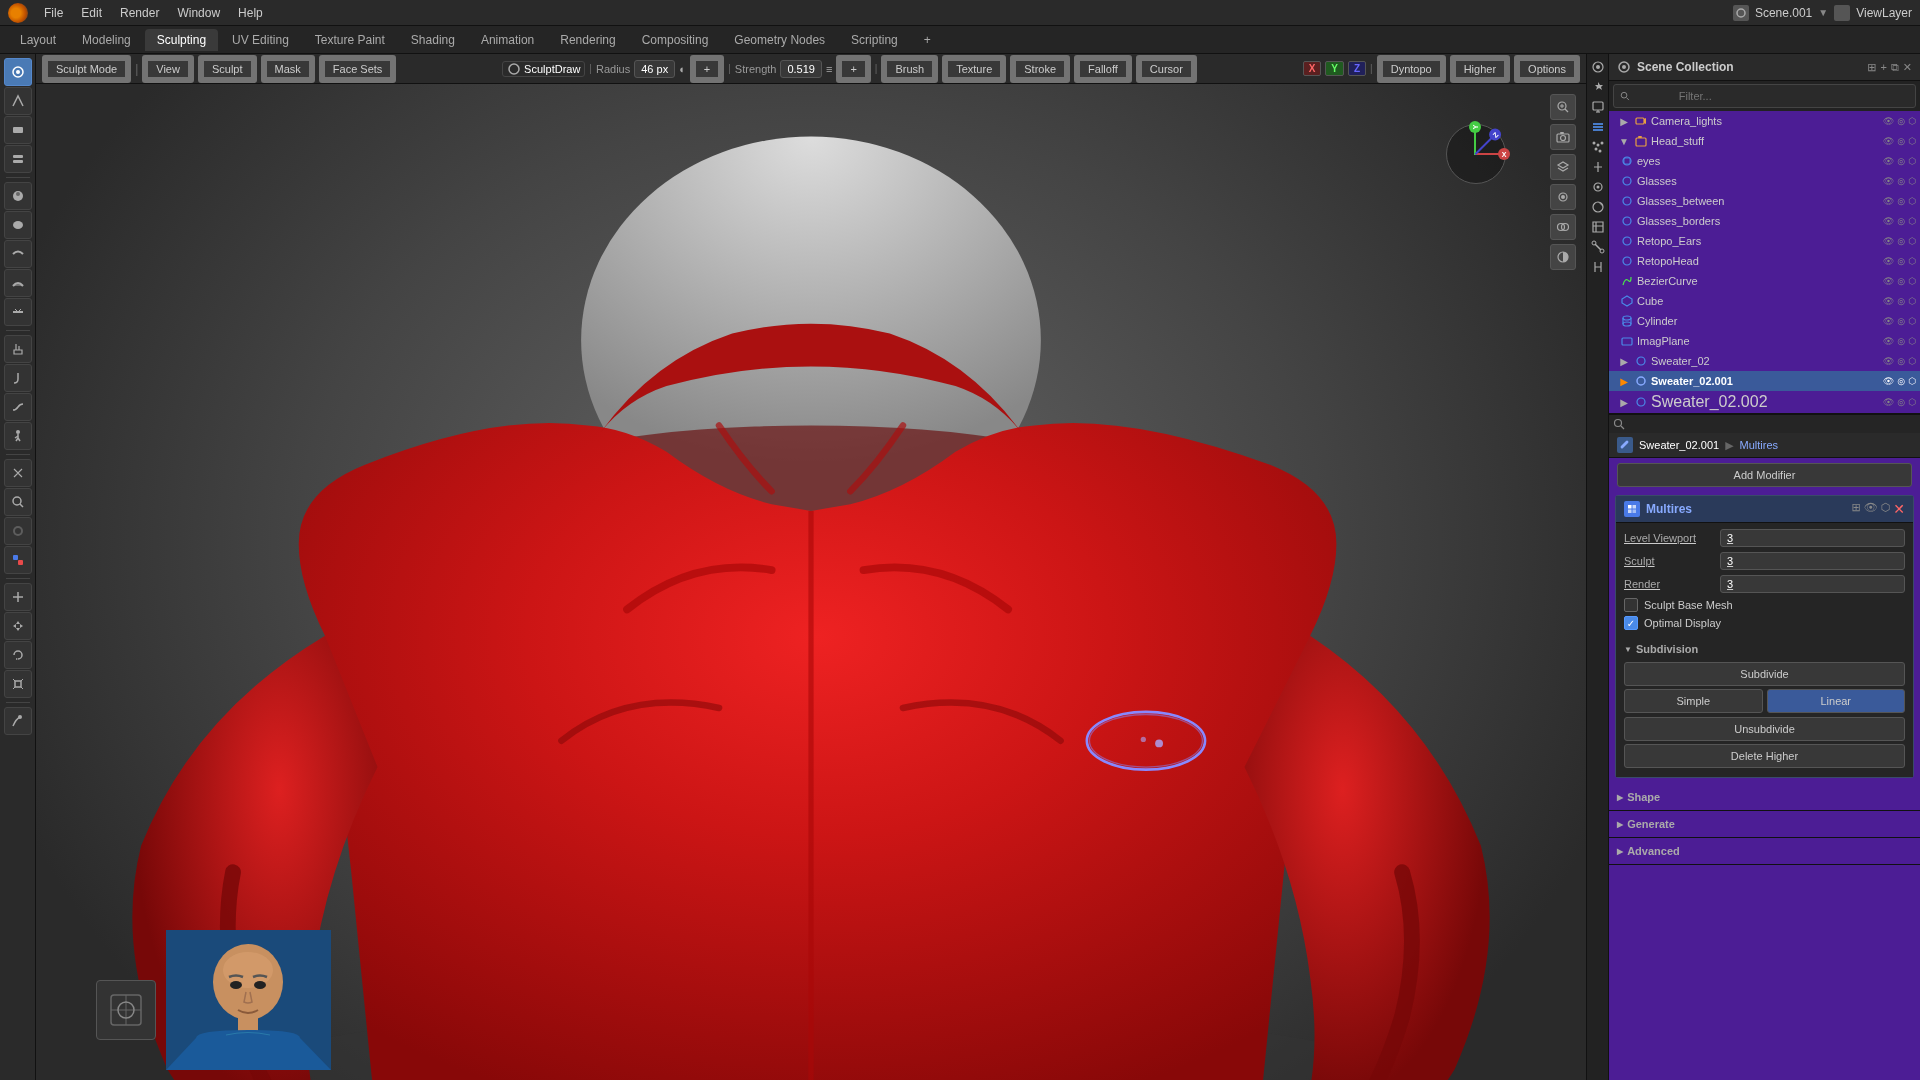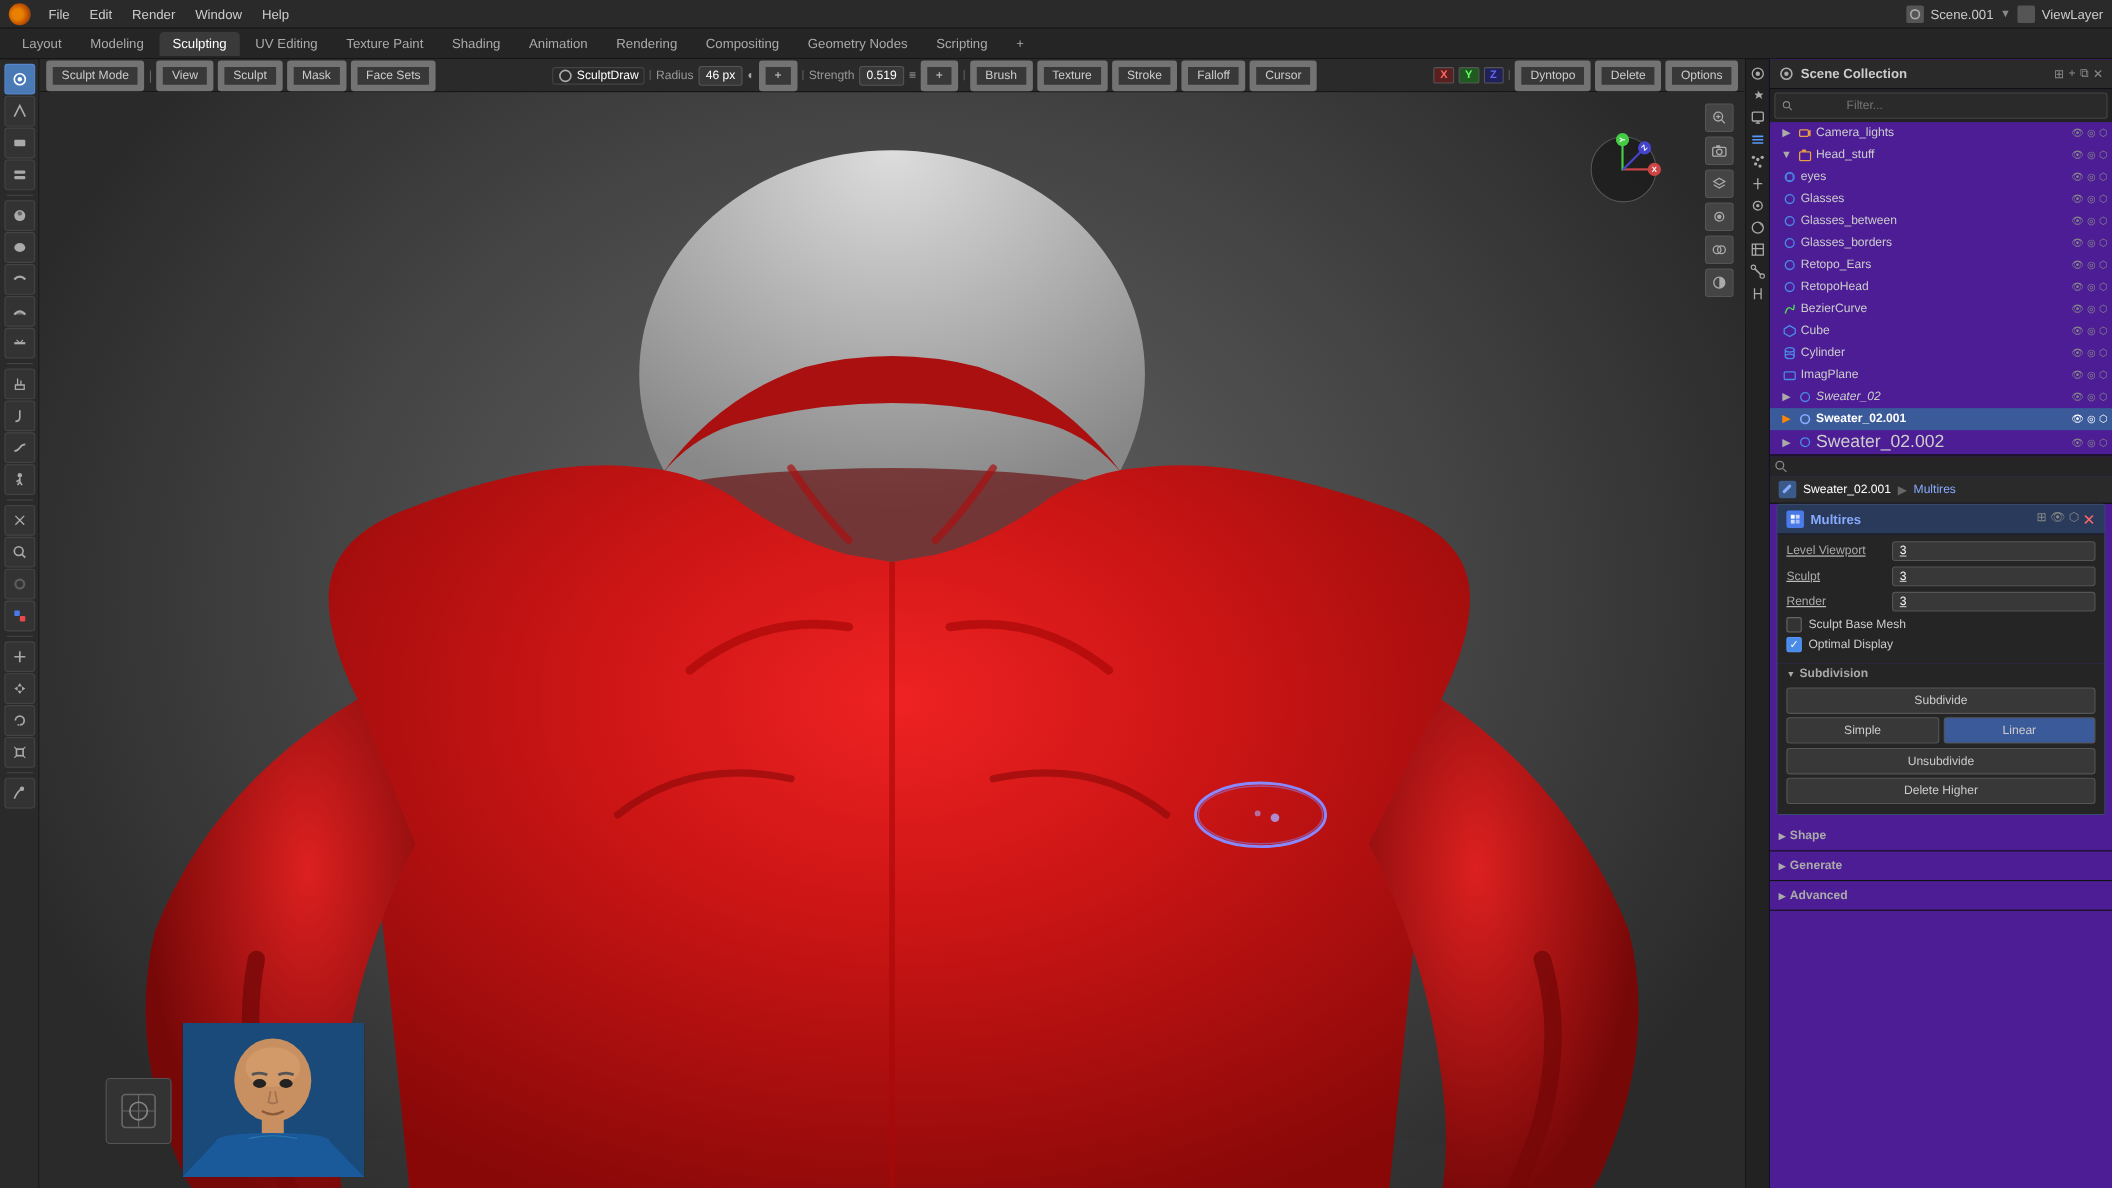--- a/index.html
+++ b/index.html
@@ -640,21 +640,21 @@
       <div class="vp-btn">Stroke</div>
       <div class="vp-btn">Falloff</div>
       <div class="vp-btn">Cursor</div>
       <div style="flex:1"></div>
 
       <div class="axis-btn axis-x">X</div>
       <div class="axis-btn axis-y">Y</div>
       <div class="axis-btn axis-z">Z</div>
       <div style="color:#666;font-size:10px;">|</div>
       <div class="vp-btn">Dyntopo</div>
-      <div class="vp-btn">Delete</div>
+      <div class="vp-btn">Higher</div>
       <div class="vp-btn">Options</div>
     </div>
 
     <div id="viewport-canvas">
 
       <div id="info-overlay">
         <div style="color:#fff;margin-bottom:2px;">User Perspective</div>
         <div style="color:#aaa;margin-bottom:6px;">(1) Sweater_02.001</div>
         <div style="display:flex;gap:6px;">
           <span style="color:#888;">Vertices</span>
@@ -1160,21 +1160,21 @@
           <span class="item-ctrl-btn">◎</span>
           <span class="item-ctrl-btn">⬡</span>
         </div>
       </div>
 
       <div class="outliner-item">
         <span class="item-icon" style="color:#aaa;">▶</span>
         <svg width="12" height="12" viewBox="0 0 12 12">
             <circle cx="6" cy="6" r="4" fill="none" stroke="#4a8ae8" stroke-width="1.2"></circle>
           </svg>
-        <span style="color:#ccc;font-size:11px;font-style:italic;">Sweater_02</span>
+        <span style="color:#ccc;font-size:11px;">Sweater_02</span>
         <div class="item-controls">
           <span class="item-ctrl-btn">👁</span>
           <span class="item-ctrl-btn">◎</span>
           <span class="item-ctrl-btn">⬡</span>
         </div>
       </div>
 
       <div class="outliner-item active" style="background:#3a5a9a;">
         <span class="item-icon" style="color:#ff8800;">▶</span>
         <svg width="12" height="12" viewBox="0 0 12 12">
@@ -1215,20 +1215,23 @@
       <div style="width:16px;height:16px;background:#3a5a8a;border-radius:2px;display:flex;align-items:center;justify-content:center;">
         <svg width="10" height="10" viewBox="0 0 10 10">
             <path d="M8 1 Q9 2 8 3 L3 8 Q2 9 1 8 Q0 7 1 6 L6 1 Q7 0 8 1 Z" fill="#88aaff"></path>
           </svg>
       </div>
       <span style="color:#fff;font-size:11px;">Sweater_02.001</span>
       <span style="color:#666;font-size:11px;">▶</span>
       <span style="color:#88aaff;font-size:11px;">Multires</span>
     </div>
 
+    <div style="padding:5px 8px;">
+      <div class="prop-btn" style="background:#383838;border:1px solid #555;">Add Modifier</div>
+    </div>
 
     <div style="border:1px solid #3a4a6a;border-radius:3px;margin:0 6px 6px 6px;">
 
       <div class="modifier-header">
         <div style="width:16px;height:16px;background:#4a7ae8;border-radius:2px;display:flex;align-items:center;justify-content:center;">
           <svg width="10" height="10" viewBox="0 0 10 10">
               <rect x="1" y="1" width="3.5" height="3.5" fill="white"></rect>
               <rect x="5.5" y="1" width="3.5" height="3.5" fill="white" opacity="0.7"></rect>
               <rect x="1" y="5.5" width="3.5" height="3.5" fill="white" opacity="0.7"></rect>
               <rect x="5.5" y="5.5" width="3.5" height="3.5" fill="white" opacity="0.5"></rect>

